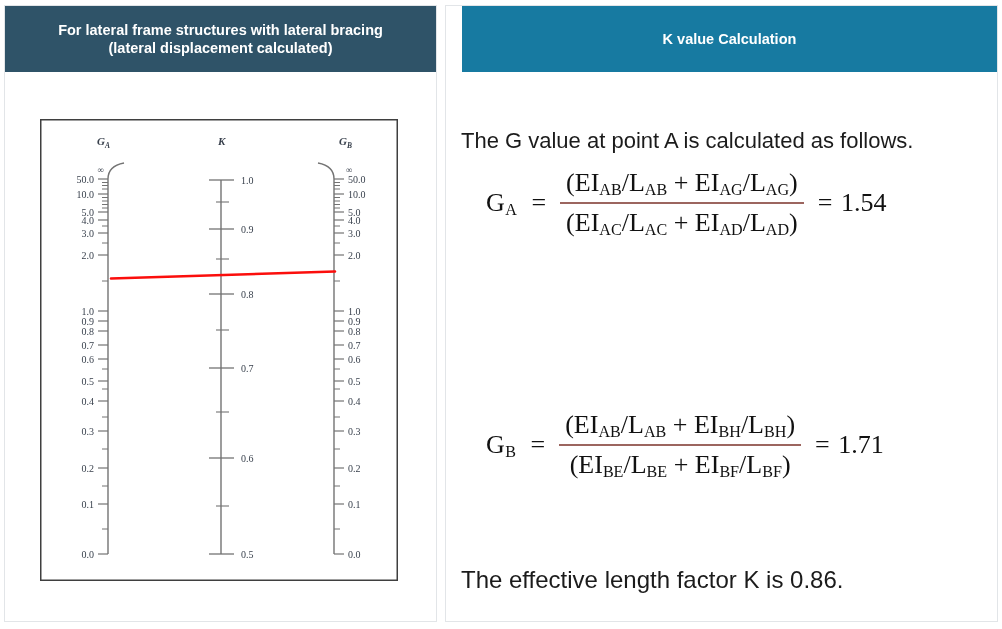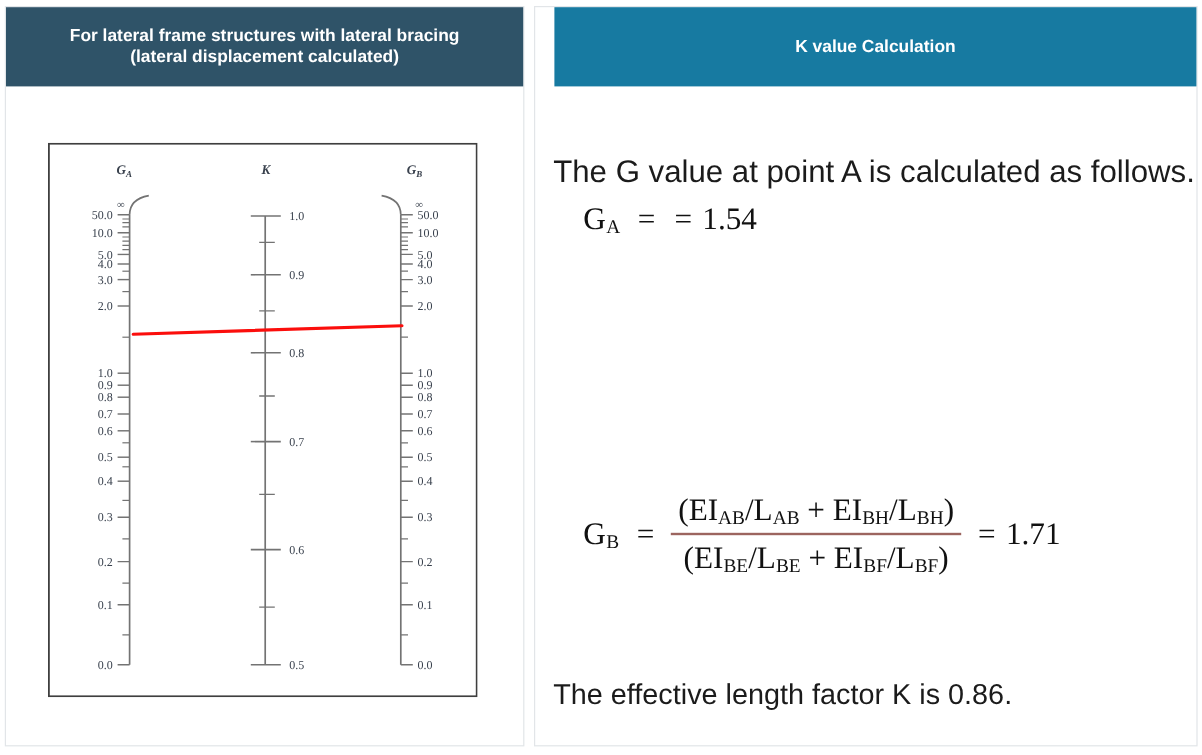--- a/index.html
+++ b/index.html
@@ -7,21 +7,21 @@
   .page{position:relative;width:1002px;height:629px;background:#ffffff;overflow:hidden;}
   .card{position:absolute;top:5px;height:617px;background:#ffffff;border:1px solid #e2e5e8;box-sizing:border-box;}
   .card-left{left:4px;width:433px;}
   .card-right{left:445px;width:553px;}
   .card-header{height:66px;display:flex;flex-direction:column;align-items:center;justify-content:center;
     color:#ffffff;font-weight:bold;font-size:14.5px;line-height:18px;text-align:center;}
   .hdr-left{background:#2f5368;}
   .hdr-right{background:#177aa1;margin-left:16px;}
   .chart-wrap{position:absolute;left:35px;top:113px;width:358px;height:462px;}
   #nomo text{font-family:"Liberation Serif",serif;}
-  .intro{position:absolute;left:15px;font-size:26px;color:#1b1b1b;white-space:nowrap;}
+  .intro{position:absolute;left:15px;font-size:22px;color:#1b1b1b;white-space:nowrap;}
   .intro1{top:122px;}
   .intro2{top:342px;}
   .footer-line{position:absolute;left:15px;top:560px;font-size:24px;color:#1b1b1b;white-space:nowrap;}
   .formula{position:absolute;left:40px;display:flex;align-items:center;gap:12px;
     font-family:"Liberation Serif",serif;font-size:26px;color:#111111;white-space:nowrap;}
   .formula1{top:162px;}
   .formula2{top:404px;}
   .formula sub{font-size:0.62em;line-height:0;vertical-align:-0.22em;}
   .lhs{letter-spacing:0.5px;}
   .eq{padding:0 2px;}
@@ -178,20 +178,24 @@
   <div class="card card-right">
     <div class="card-header hdr-right">
       <span>K value Calculation</span>
     </div>
 
     <div class="intro intro1">The G value at point A is calculated as follows.</div>
 
     <div class="formula formula1">
       <span class="lhs"><span class="lhs-main">G</span><sub class="lhs-sub">A</sub></span>
       <span class="eq">=</span>
+      <span class="frac">
+        <span class="num">(EI<sub>AB</sub>/L<sub>AB</sub> + EI<sub>AG</sub>/L<sub>AG</sub>)</span>
+        <span class="den">(EI<sub>AC</sub>/L<sub>AC</sub> + EI<sub>AD</sub>/L<sub>AD</sub>)</span>
+      </span>
       <span class="res"><span class="eq">=</span> <span class="res-val">1.54</span></span>
     </div>
 
 
     <div class="formula formula2">
       <span class="lhs"><span class="lhs-main">G</span><sub class="lhs-sub">B</sub></span>
       <span class="eq">=</span>
       <span class="frac">
         <span class="num">(EI<sub>AB</sub>/L<sub>AB</sub> + EI<sub>BH</sub>/L<sub>BH</sub>)</span>
         <span class="den">(EI<sub>BE</sub>/L<sub>BE</sub> + EI<sub>BF</sub>/L<sub>BF</sub>)</span>

